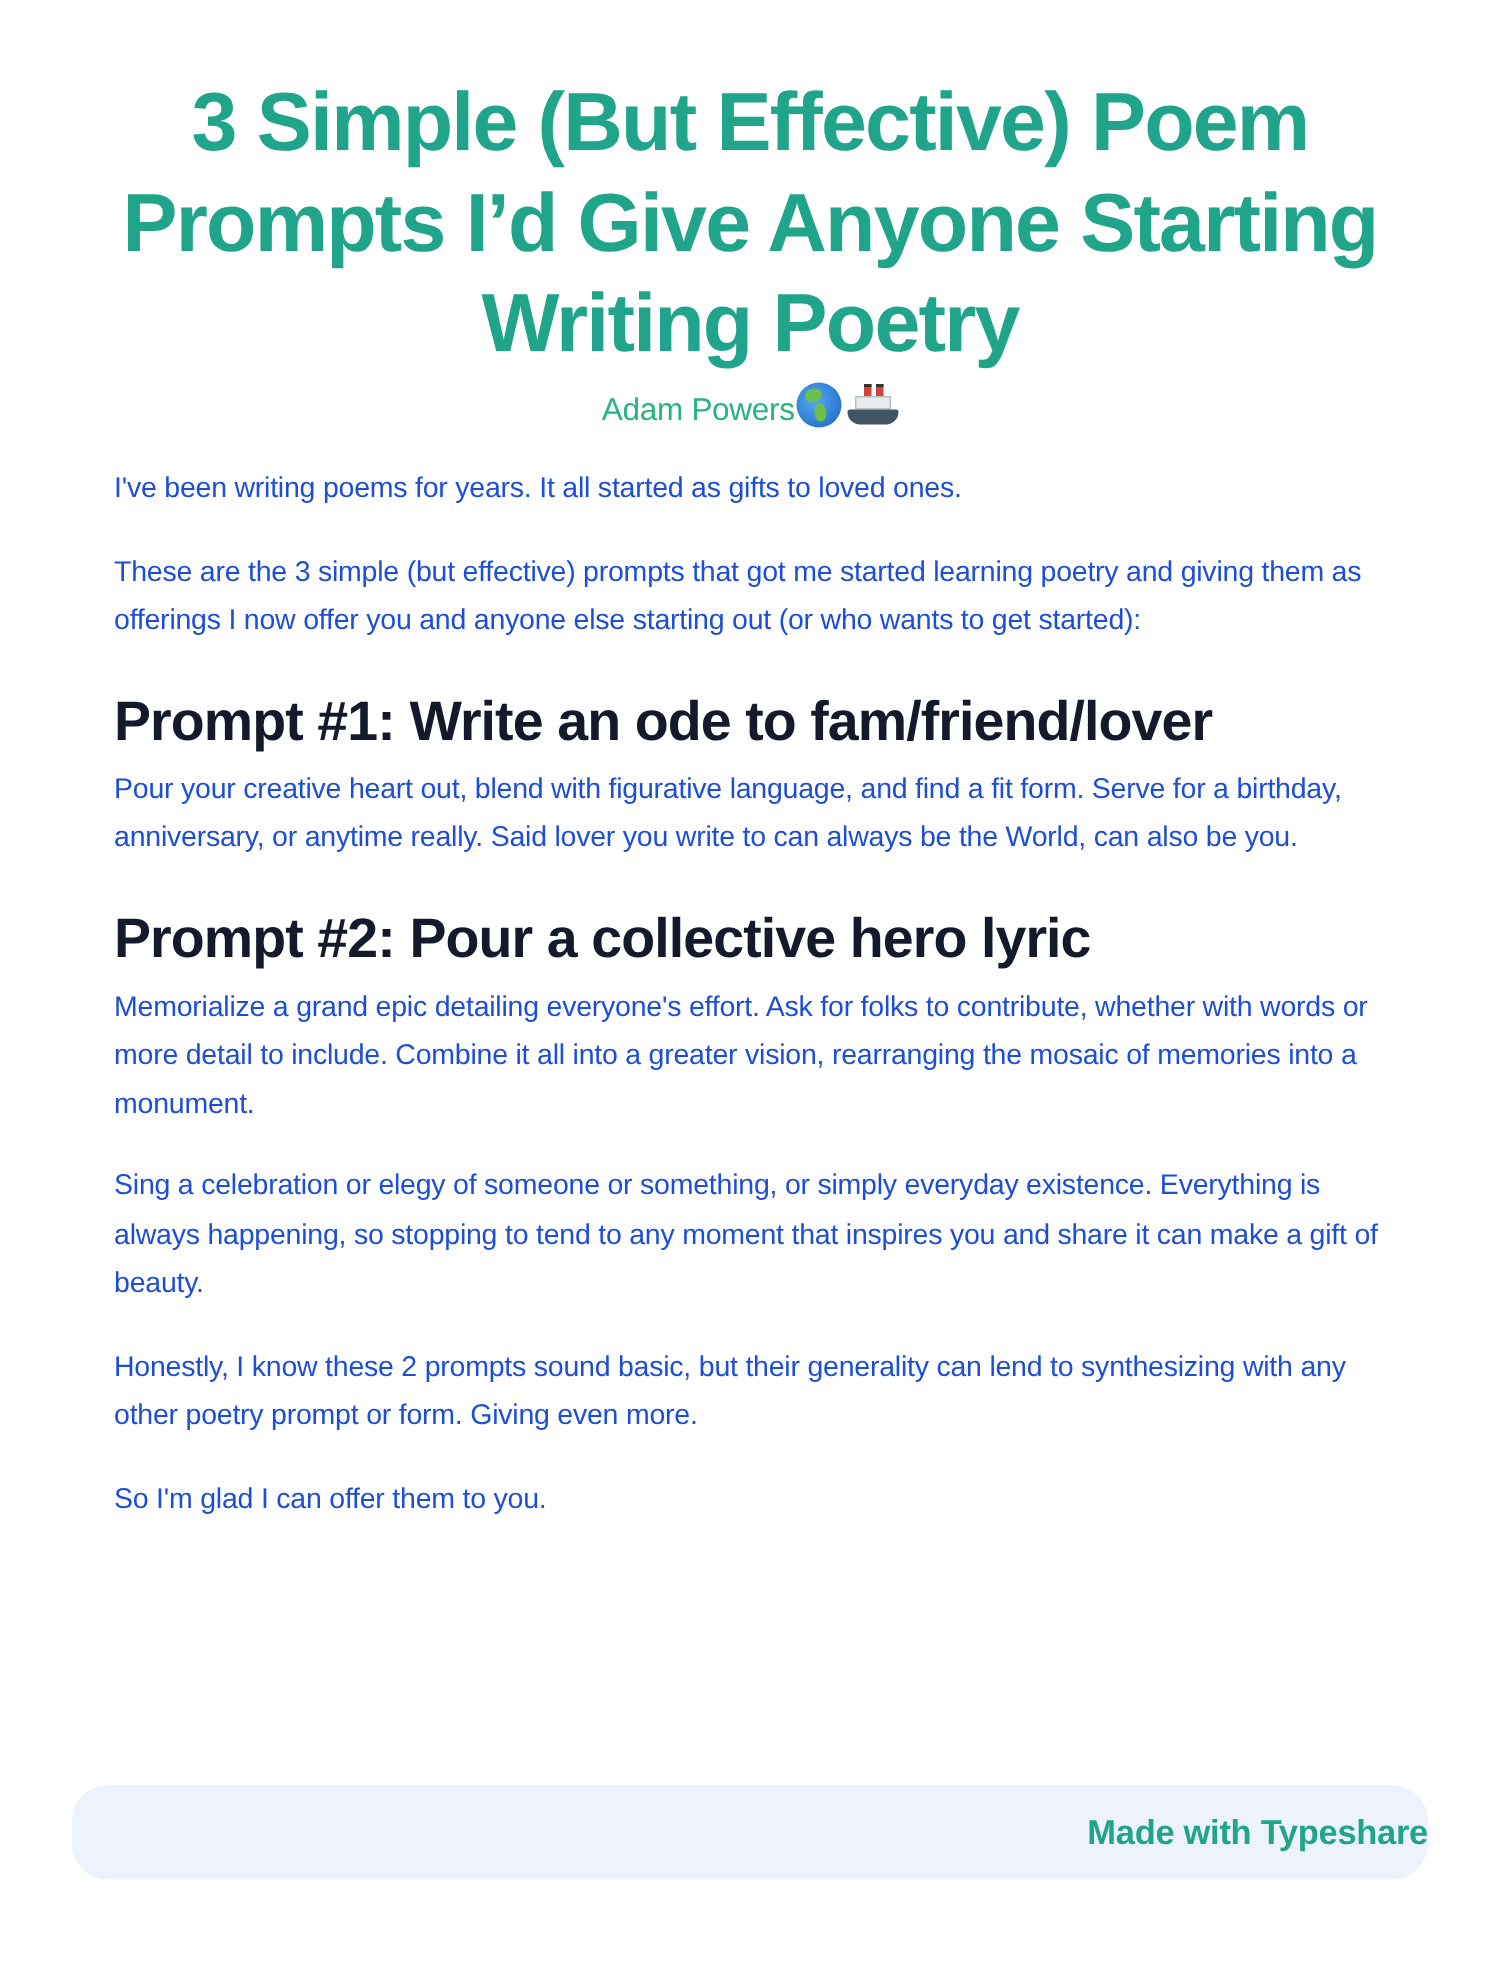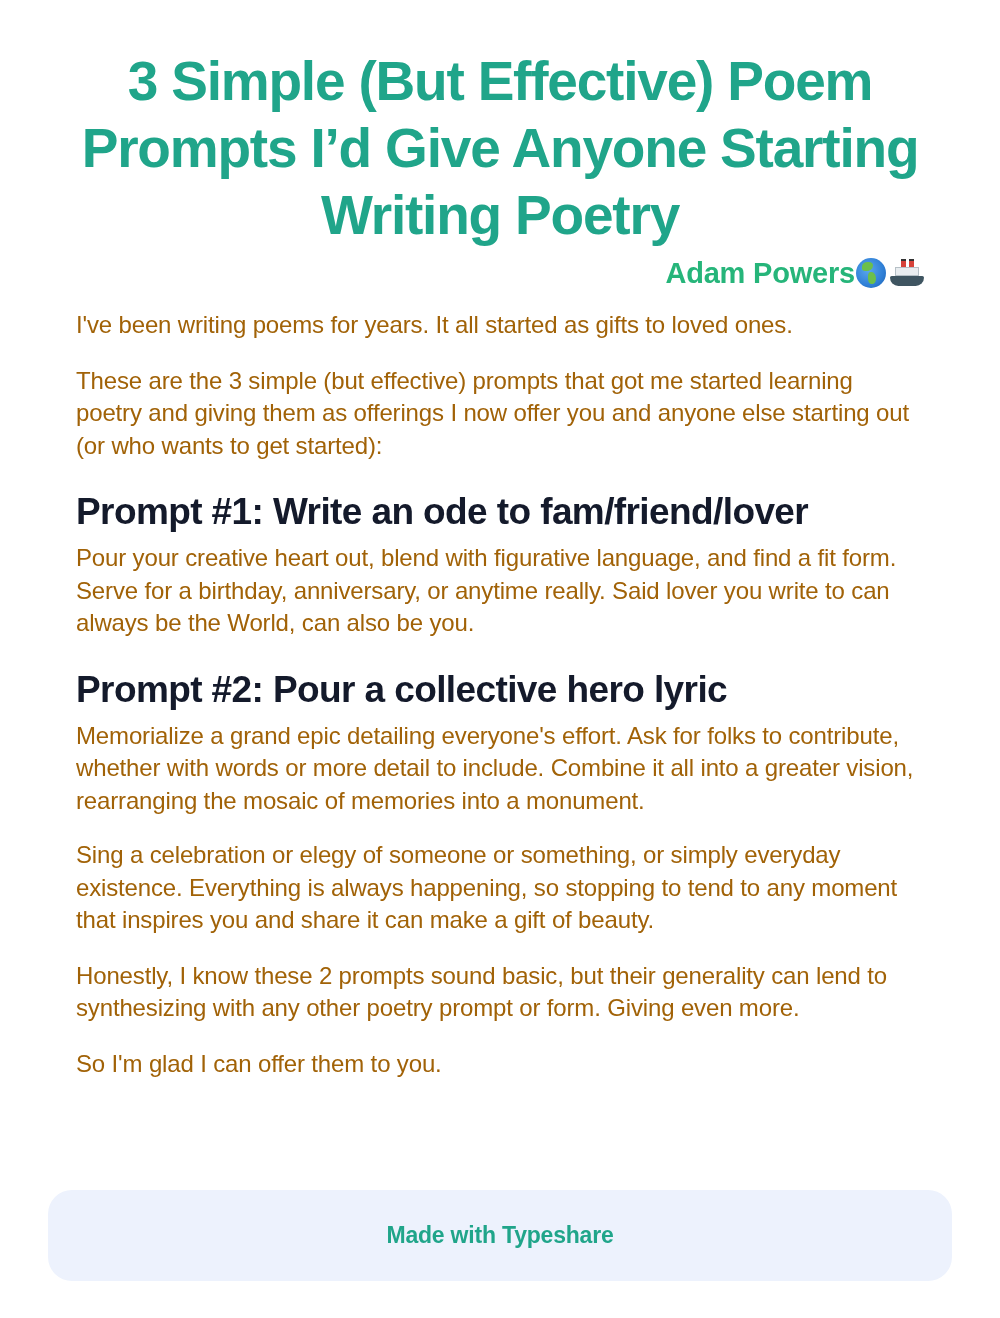--- a/index.html
+++ b/index.html
@@ -25,24 +25,24 @@
       margin: 0;
       padding-top: 48px;
       text-align: center;
       color: #20a58a;
       font-weight: 700;
       font-size: 55px;
       line-height: 67px;
       letter-spacing: -1.2px;
     }
     .author {
-      text-align: right;
+      text-align: center;
       color: #26b57a;
-      font-weight: 700;
-      font-size: 29px;
+      font-weight: 400;
+      font-size: 21px;
       line-height: 36px;
       margin-top: 6px;
       letter-spacing: -0.2px;
     }
     .globe {
       display: inline-block;
       width: 30px;
       height: 30px;
       border-radius: 50%;
       background: radial-gradient(circle at 40% 40%, #5aa7ee 0%, #2f7fd6 60%, #1d5fae 100%);
@@ -98,45 +98,45 @@
       border-top: 2px solid #333;
       box-sizing: border-box;
     }
     .ship .funnel1 { left: 11px; }
     .ship .funnel2 { left: 19px; }
     .content {
       margin-top: 18px;
     }
     .para {
       margin: 0 0 23px 0;
-      font-size: 24px;
+      font-size: 19px;
       line-height: 32.5px;
-      color: #a16207;
+      color: #1d4ed8;
       letter-spacing: -0.15px;
     }
     .heading {
       margin: 30px 0 10px 0;
       font-size: 37px;
       line-height: 40px;
       font-weight: 700;
       color: #141a2b;
       letter-spacing: -0.6px;
     }
     .heading + .para { margin-bottom: 22px; }
     .footer {
       position: absolute;
       left: 48px;
       top: 1190px;
       width: 904px;
-      height: 91px;
+      height: 63px;
       background: #edf2fd;
       border-radius: 24px;
       display: flex;
       align-items: center;
-      justify-content: center;
+      justify-content: flex-end;
       cursor: pointer;
     }
     .footer-label {
       color: #20a58a;
       font-size: 23px;
       font-weight: 700;
       letter-spacing: -0.2px;
     }
   </style>
 </head>

